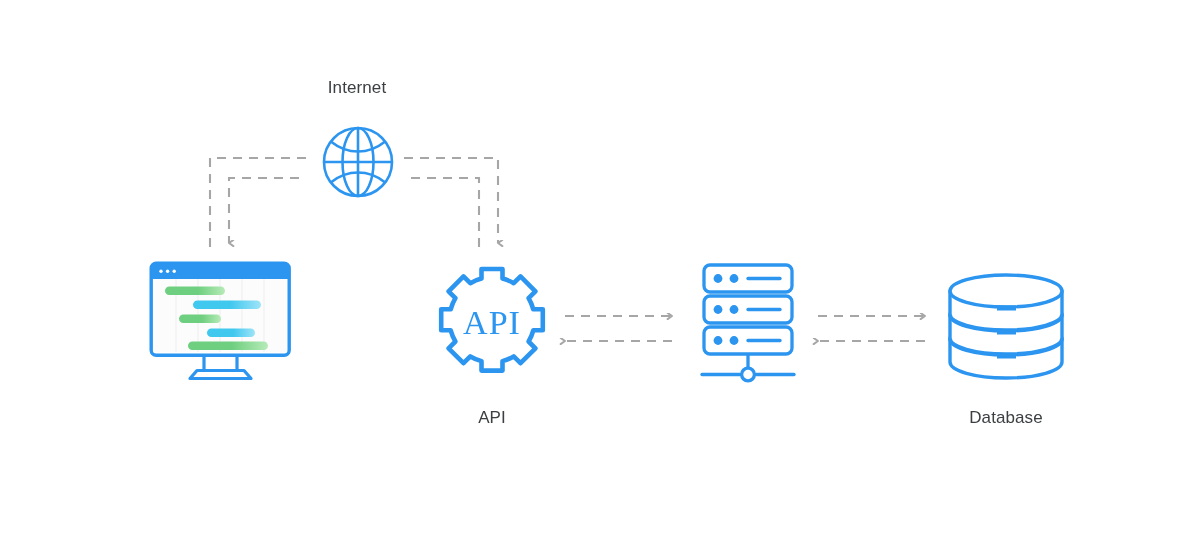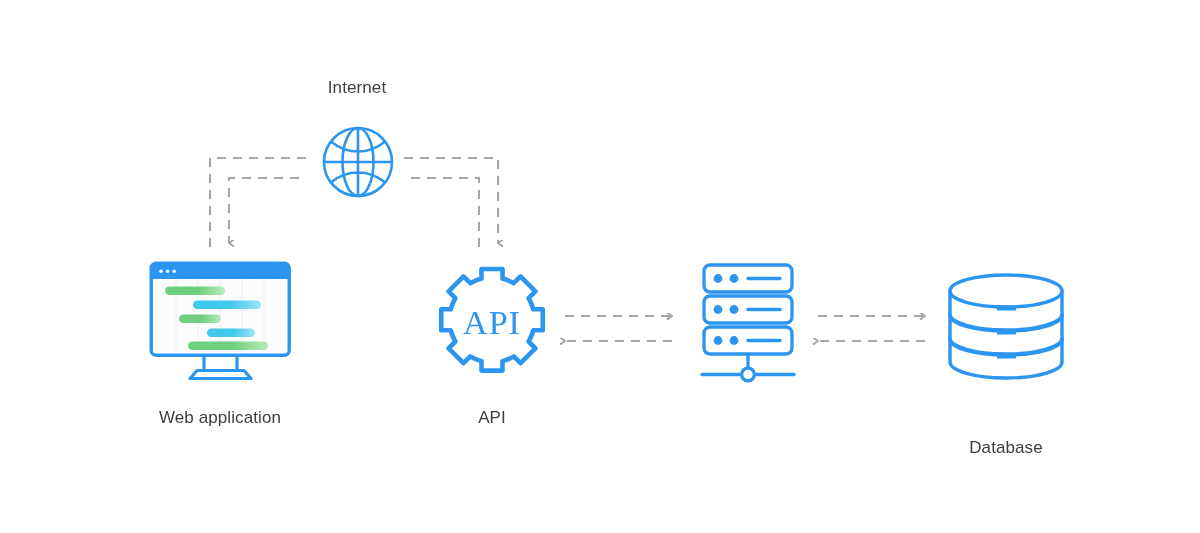--- a/index.html
+++ b/index.html
@@ -197,20 +197,19 @@
         <ellipse cx="61" cy="29" rx="56" ry="16"></ellipse>
       </g>
       <g stroke="#2b95f0" stroke-width="5" stroke-linecap="butt">
         <line x1="52" y1="46" x2="71" y2="46"></line>
         <line x1="52" y1="70" x2="71" y2="70"></line>
         <line x1="52" y1="94" x2="71" y2="94"></line>
       </g>
     </svg>
   </div>
 
-  <div class="node-label" style="left:100px; top:408px;">Web application</div>
 
   <div class="node-label" style="left:372px; top:408px;">API</div>
 
 
-  <div class="node-label" style="left:886px; top:408px;margin-top:30px;">Database</div>
+  <div class="node-label" style="left:886px; top:408px;">Database</div>
 
 </div>
 
 </body></html>

